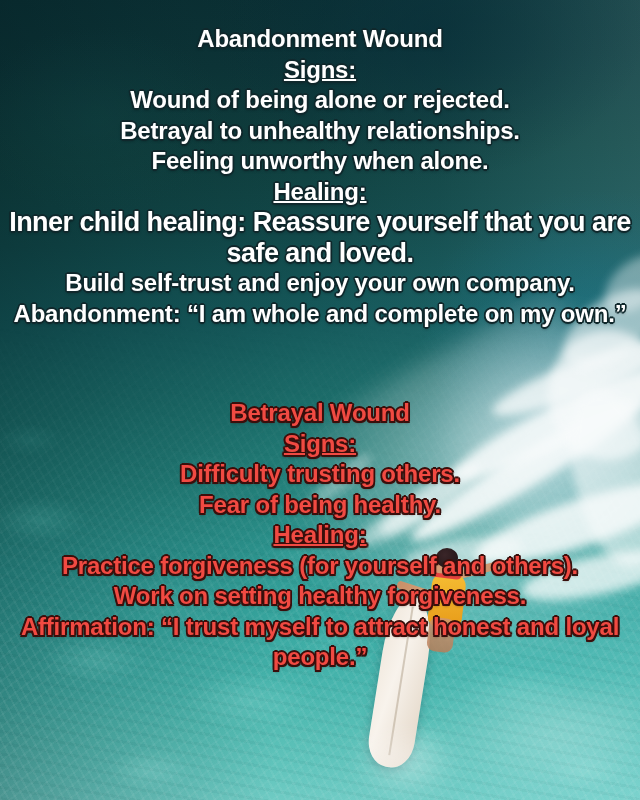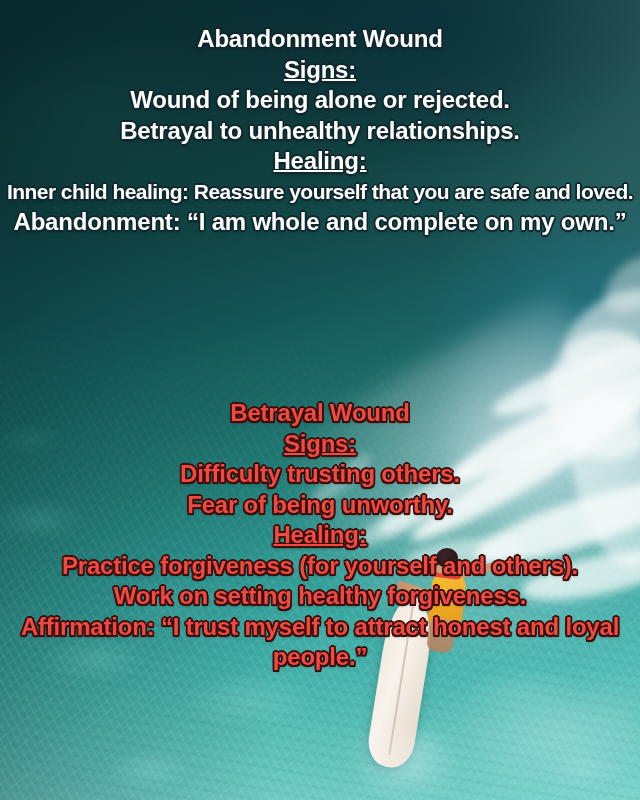--- a/index.html
+++ b/index.html
@@ -150,21 +150,21 @@
     color: #f14a42;
     text-shadow:
       -1.5px -1.5px 0 #3a0f0c, 1.5px -1.5px 0 #3a0f0c,
       -1.5px  1.5px 0 #3a0f0c, 1.5px  1.5px 0 #3a0f0c,
        0    -1.8px 0 #3a0f0c,  0     1.8px 0 #3a0f0c,
       -1.8px  0    0 #3a0f0c,  1.8px 0    0 #3a0f0c,
        0     2.2px 3px rgba(30,6,4,0.5);
   }
 
   .line.underline { text-decoration: underline; text-underline-offset: 1px; }
-  .line.wide { font-size: 21px; letter-spacing: -0.55px; }
+  .line.wide { font-size: 27px; letter-spacing: -0.55px; }
 </style>
 </head>
 <body>
 
 <div id="poster">
 
   <div class="bg-layer bg-base"></div>
   <div class="bg-layer bg-hgrad"></div>
   <div class="bg-layer bg-deep"></div>
   <div class="bg-layer bg-mottle"></div>
@@ -235,30 +235,32 @@
     <div class="foam-soft" style="left:352px; top:736px; width:110px; height:62px; background:radial-gradient(ellipse at 50% 40%, rgba(255,255,255,0.45), rgba(255,255,255,0) 70%);"></div>
   </div>
 
   <div class="text-layer">
 
     <div class="block white" id="block-abandonment">
       <div class="line">Abandonment Wound</div>
       <div class="line underline">Signs:</div>
       <div class="line">Wound of being alone or rejected.</div>
       <div class="line">Betrayal to unhealthy relationships.</div>
+      <div class="line">Feeling unworthy when alone.</div>
       <div class="line underline">Healing:</div>
       <div class="line wide">Inner child healing: Reassure yourself that you are safe and loved.</div>
+      <div class="line">Build self-trust and enjoy your own company.</div>
       <div class="line">Abandonment: “I am whole and complete on my own.”</div>
     </div>
 
     <div class="block red" id="block-betrayal">
       <div class="line">Betrayal Wound</div>
       <div class="line underline">Signs:</div>
       <div class="line">Difficulty trusting others.</div>
-      <div class="line">Fear of being unworthy.</div>
+      <div class="line">Fear of being healthy.</div>
       <div class="line underline">Healing:</div>
       <div class="line">Practice forgiveness (for yourself and others).</div>
       <div class="line">Work on setting healthy forgiveness.</div>
       <div class="line">Affirmation: “I trust myself to attract honest and loyal people.”</div>
     </div>
 
   </div>
 </div>
 
 </body></html>

